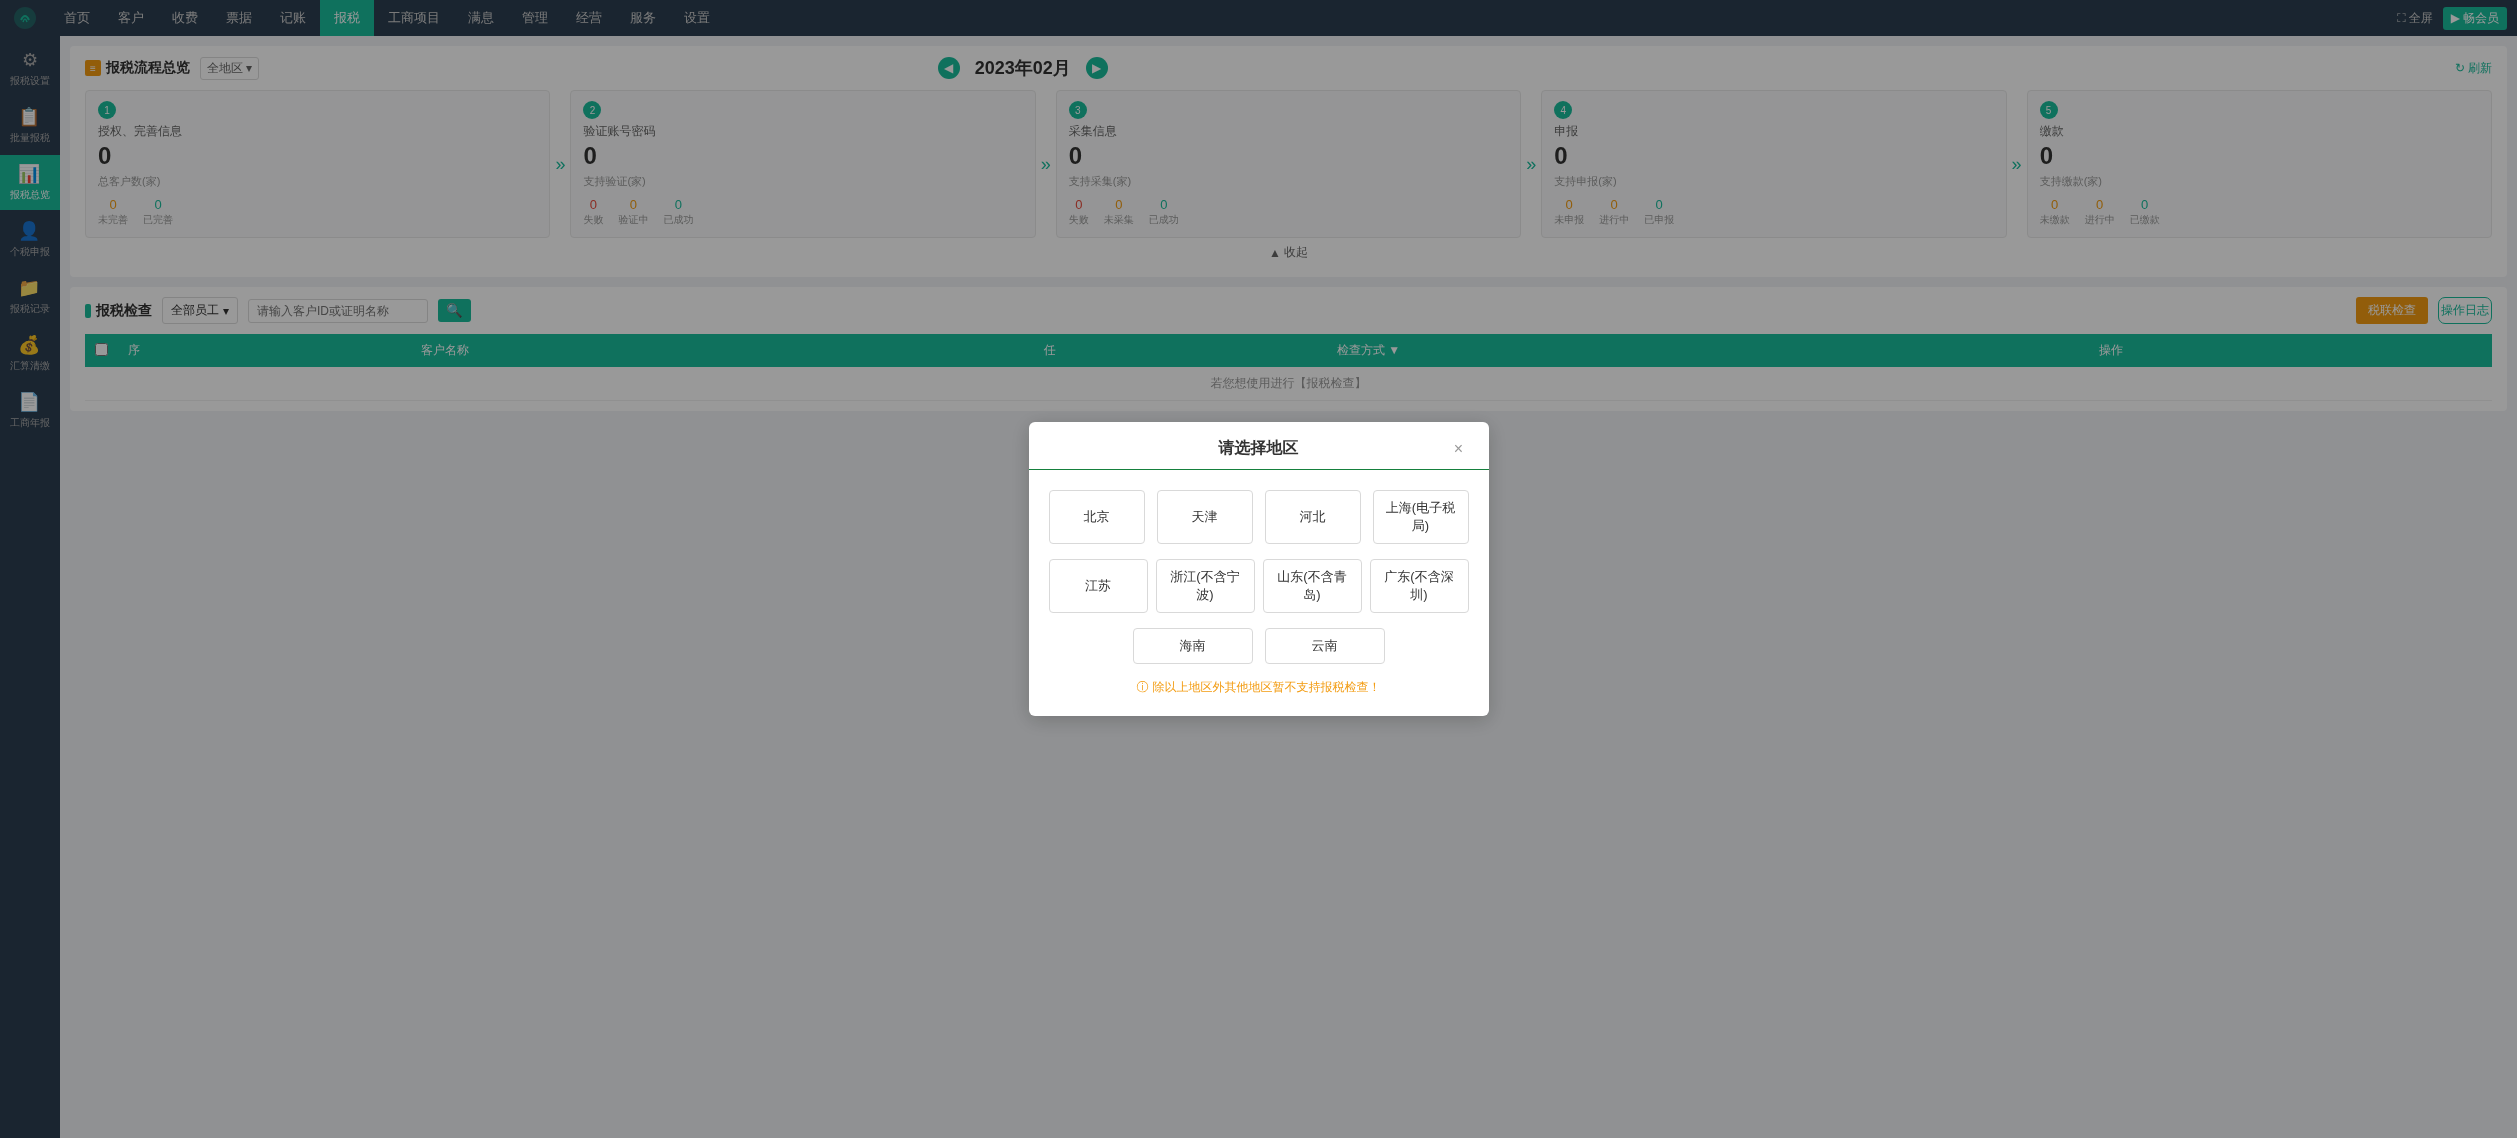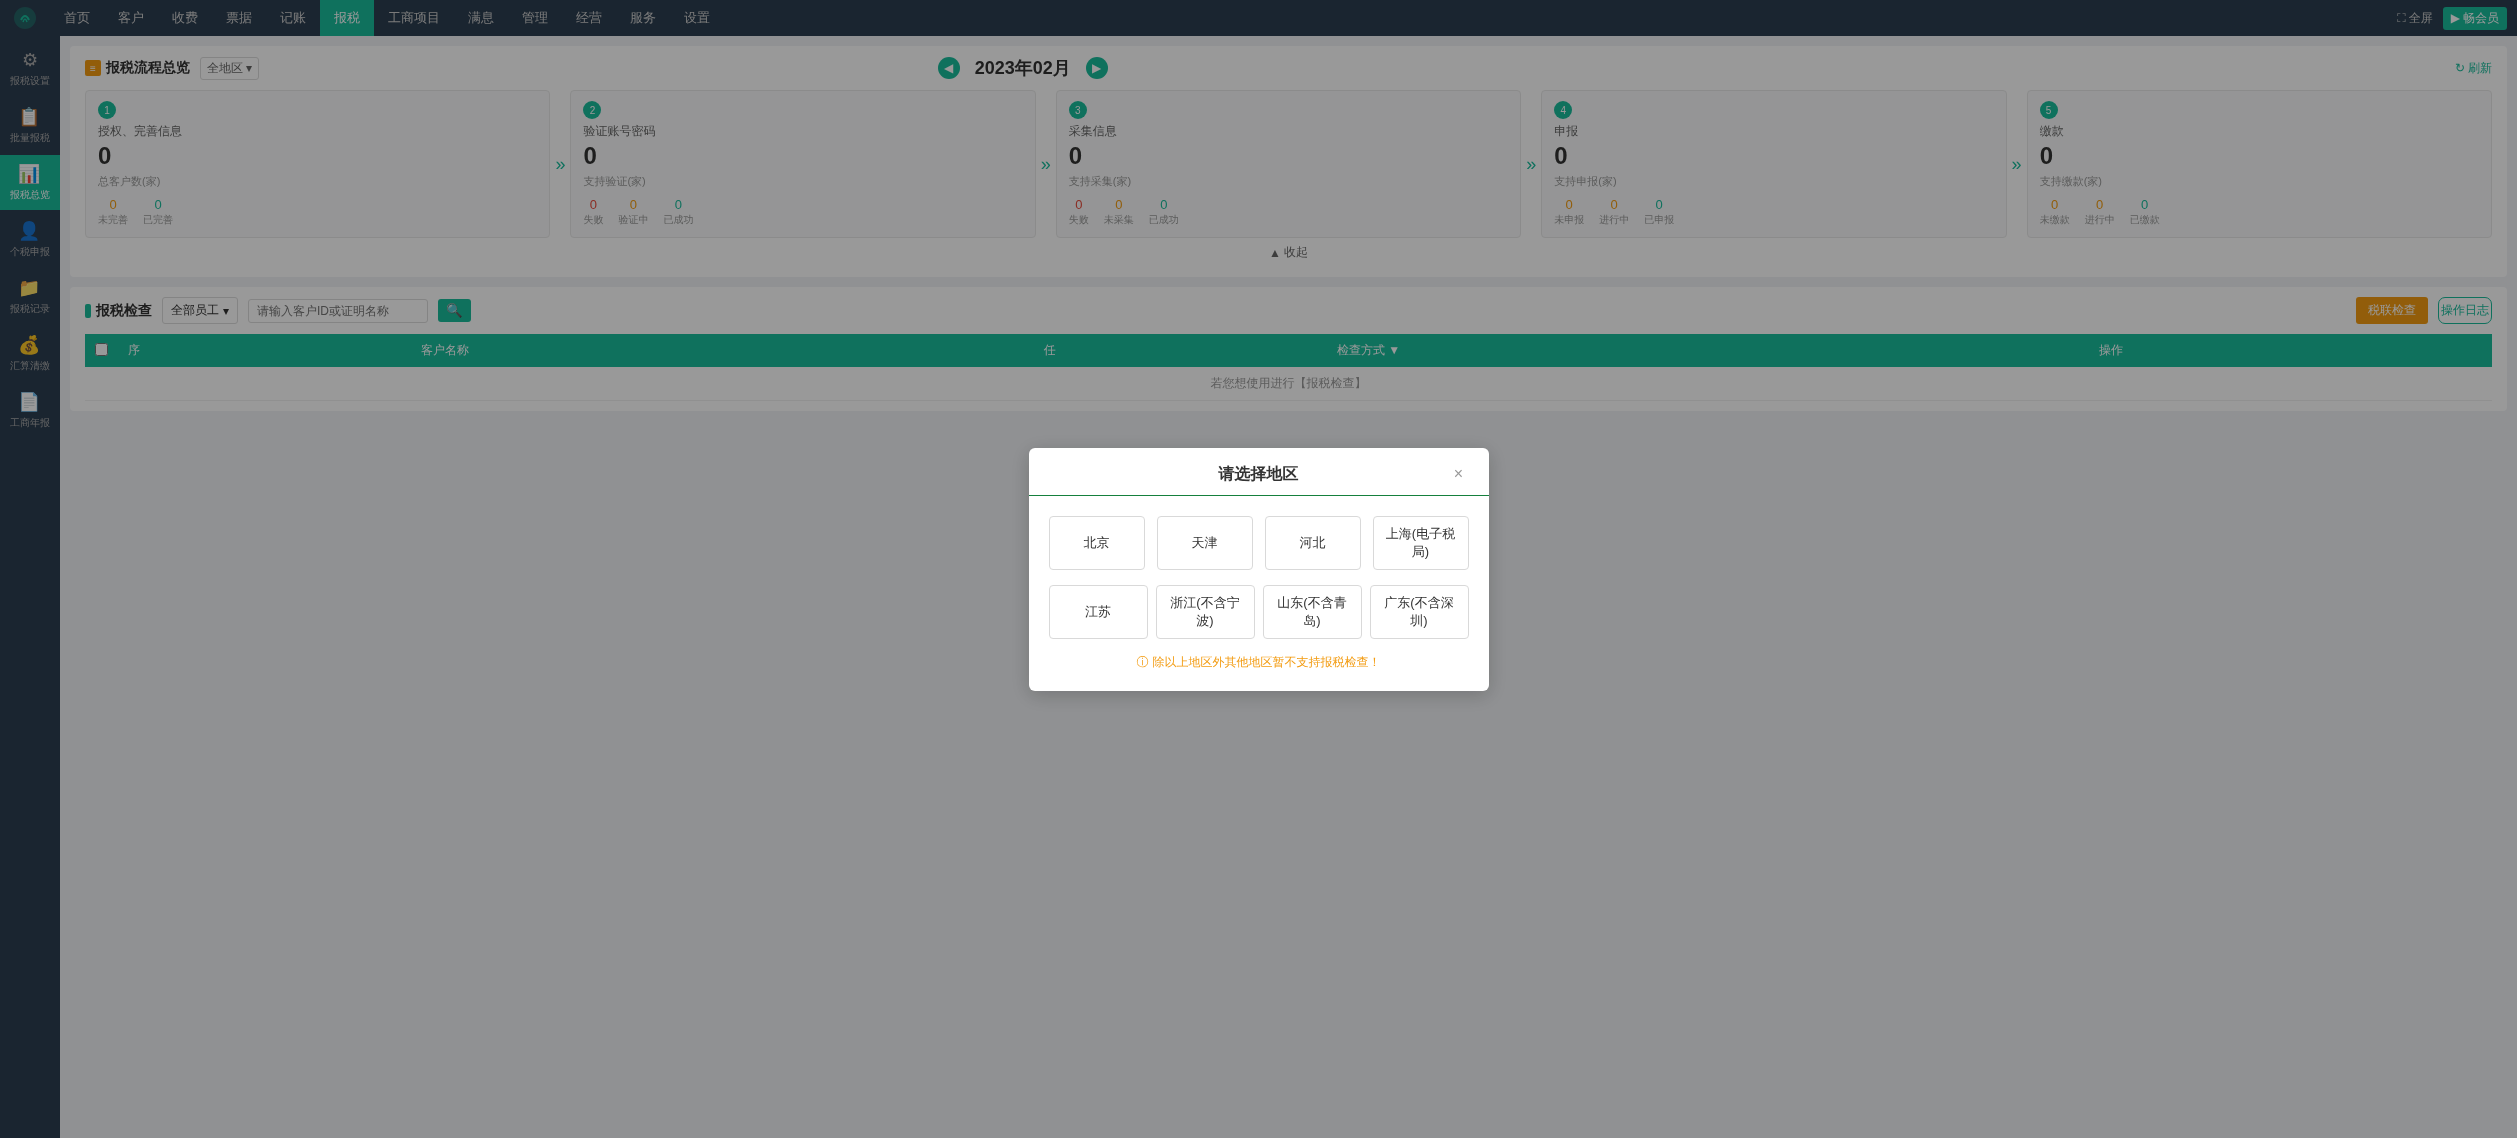--- a/index.html
+++ b/index.html
@@ -671,20 +671,24 @@
         <button class="region-btn">上海(电子税局)</button>
       </div>
 
       <div class="region-grid-row2">
         <button class="region-btn">江苏</button>
         <button class="region-btn">浙江(不含宁波)</button>
         <button class="region-btn">山东(不含青岛)</button>
         <button class="region-btn">广东(不含深圳)</button>
       </div>
 
+      <div class="region-grid-row3">
+        <button class="region-btn" style="width:120px;">海南</button>
+        <button class="region-btn" style="width:120px;">云南</button>
+      </div>
 
       <div class="region-warning">
         <span>ⓘ</span>
         <span>除以上地区外其他地区暂不支持报税检查！</span>
       </div>
 
     </div>
   </div>
 </div>
 

